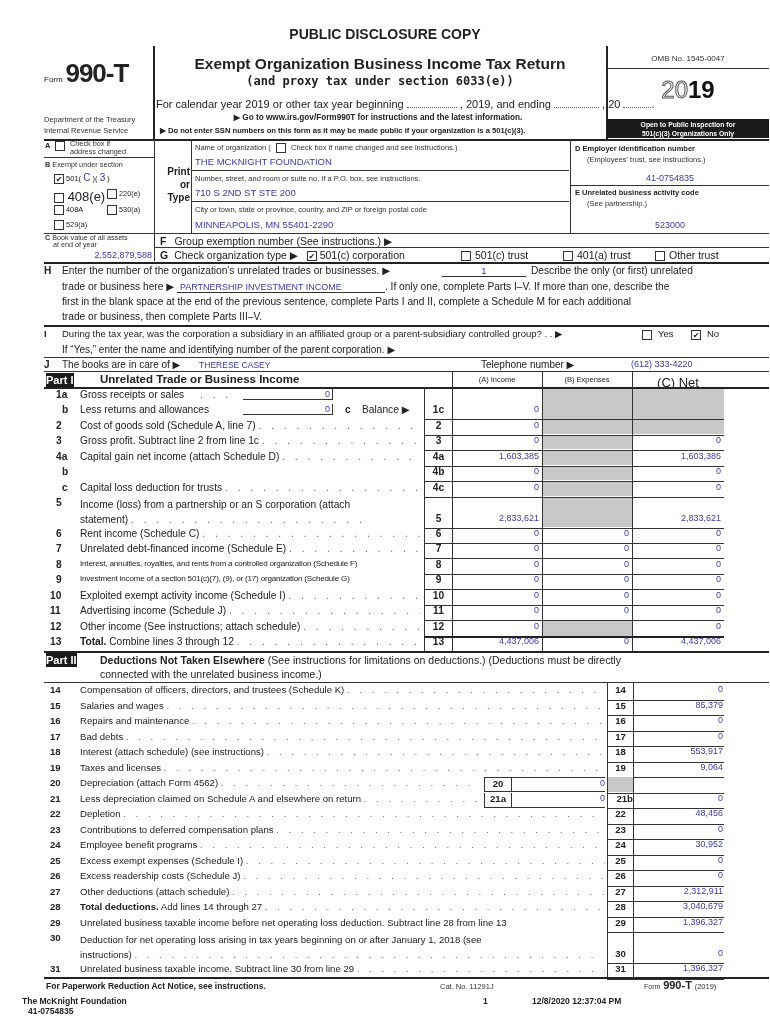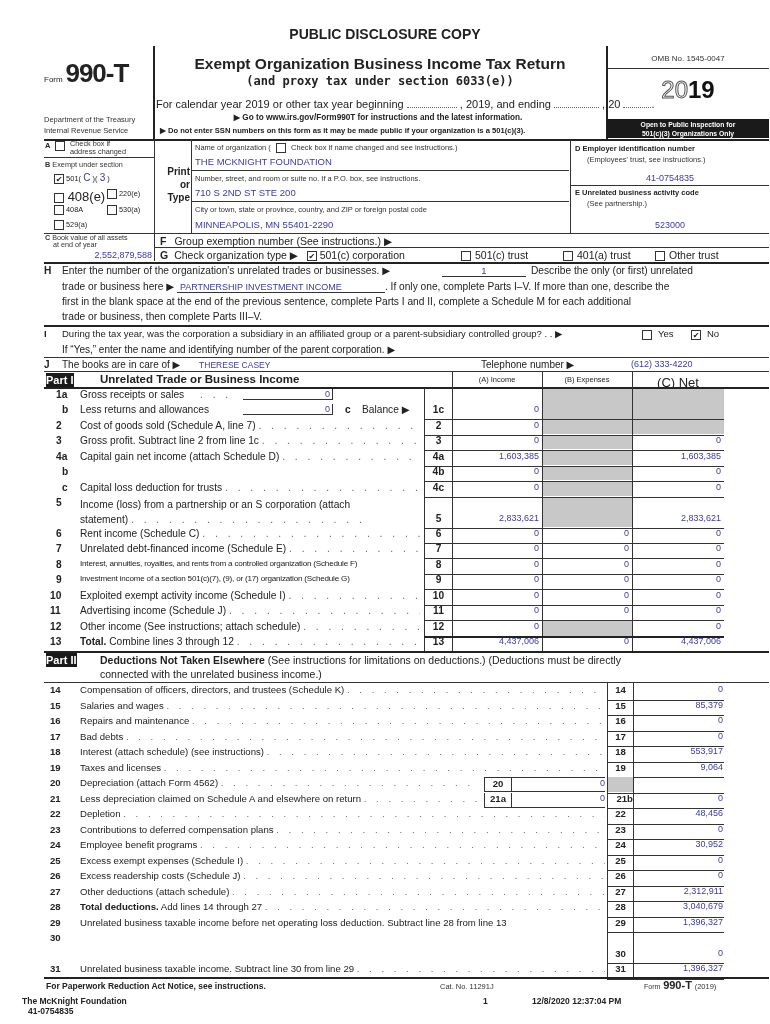--- a/index.html
+++ b/index.html
@@ -484,20 +484,21 @@
     <div class="hl" style="left: 607px; width: 117px; top: 917px;"></div>
     <div class="row" style="top: 916.5px; height: 15.5px; font-size: 9.6px;">
       <span class="num" style="left:50px;">29</span>
       <span class="desc" style="width:525px;"><span>Unrelated business taxable income before net operating loss deduction. Subtract line 28 from line 13</span> <span class="dots"></span></span>
       <span class="lbl" style="left:608px;width:25px;">29</span>
       <span class="amt" style="left:634px;width:89px;">1,396,327</span>
     </div>
     <div class="hl" style="left: 607px; width: 117px; top: 932px;"></div>
     <div class="row" style="top: 932px; height: 31px; font-size: 9.6px;">
       <span class="num" style="left:50px;">30</span>
+      <span class="desc" style="width:525px;white-space:normal;line-height:15px;text-align:justify;"><span>Deduction for net operating loss arising in tax years beginning on or after January 1, 2018 (see</span><br><span>instructions)</span> <span class="dots">. . . . . . . . . . . . . . . . . . . . . . . . . . . . . . . . . . . . . .</span></span>
       <span class="lbl" style="left:608px;width:25px;top:16px;">30</span>
       <span class="amt" style="left:634px;width:89px;top:16px;">0</span>
     </div>
     <div class="hl" style="left: 607px; width: 117px; top: 963px;"></div>
     <div class="row" style="top: 963px; height: 15.5px; font-size: 9.6px;">
       <span class="num" style="left:50px;">31</span>
       <span class="desc" style="width:525px;"><span>Unrelated business taxable income. Subtract line 30 from line 29</span> <span class="dots">. . . . . . . . . . . . . . . . . . . . . . . . . . . . . . . . . . . . . . . . . . . . . . . . . . . .</span></span>
       <span class="lbl" style="left:608px;width:25px;">31</span>
       <span class="amt" style="left:634px;width:89px;">1,396,327</span>
     </div>

